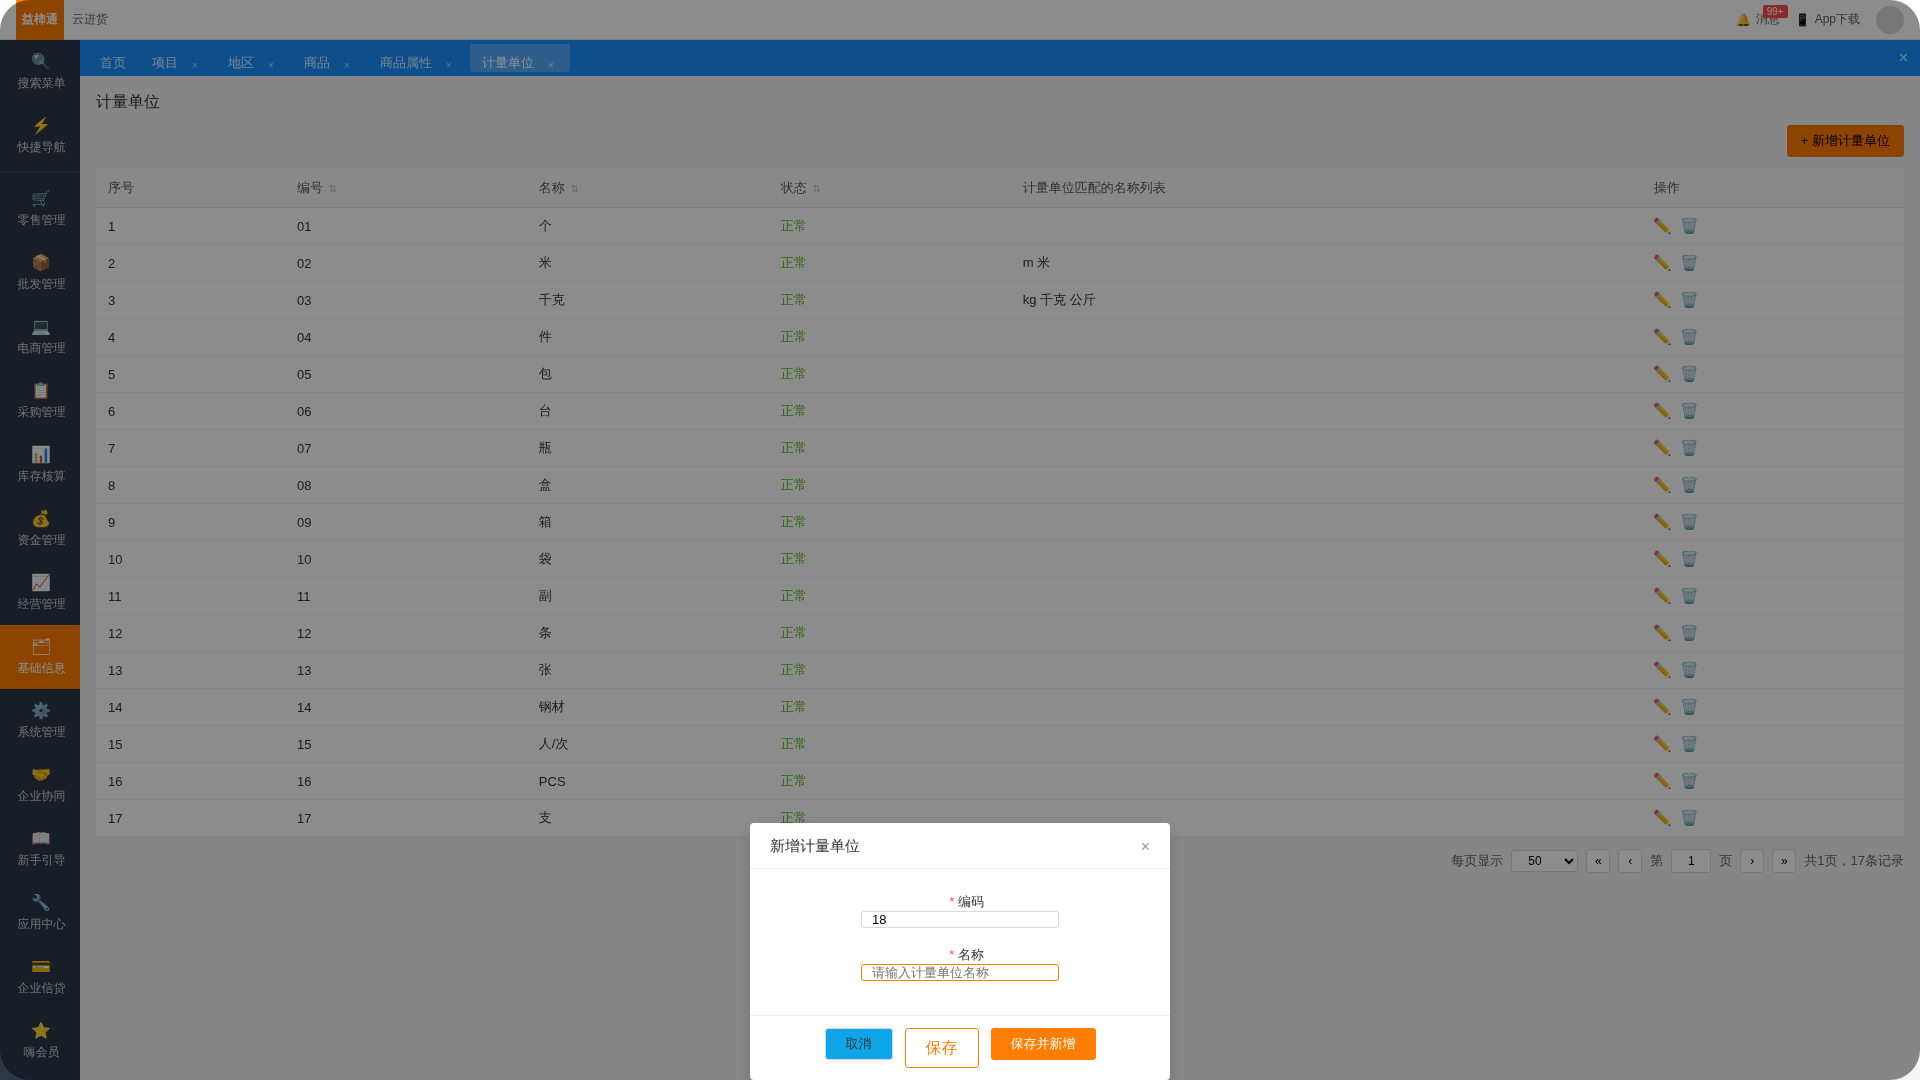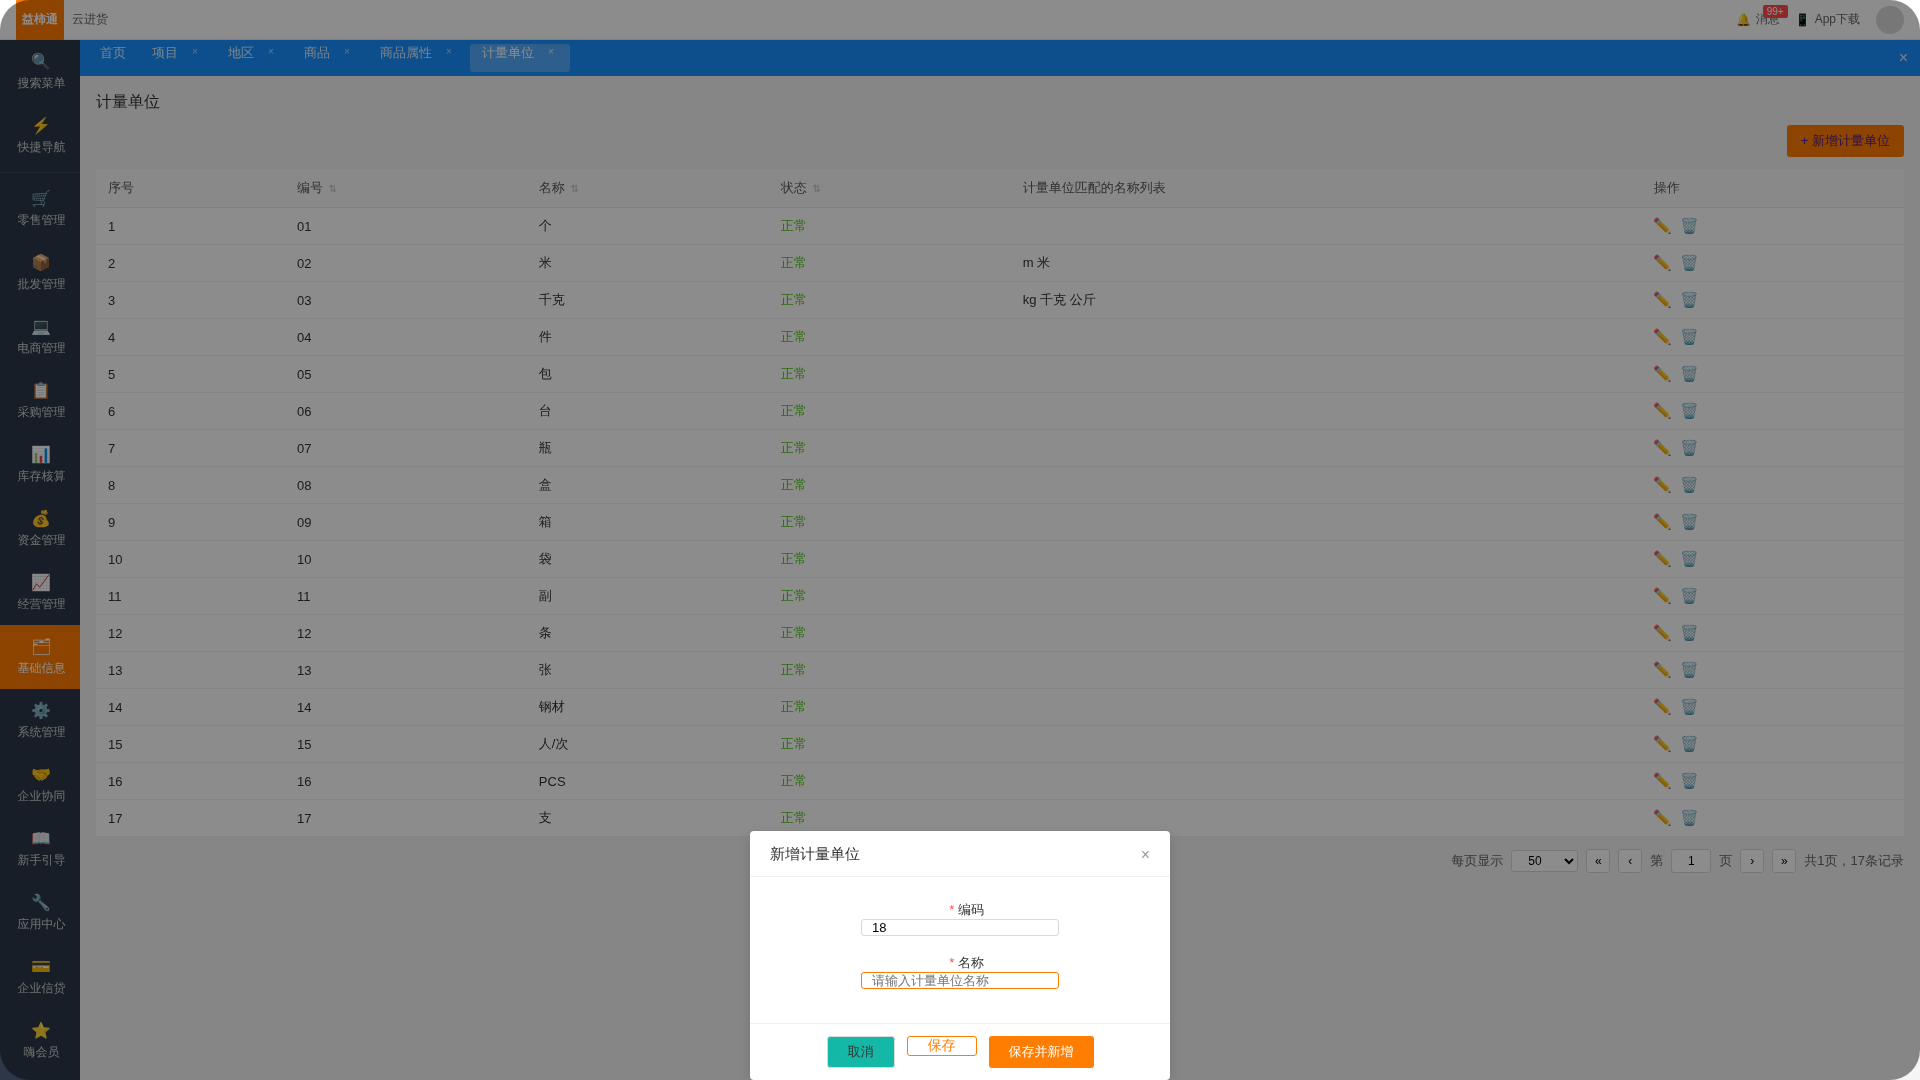--- a/index.html
+++ b/index.html
@@ -61,21 +61,21 @@
       align-items: center;
       padding: 0 8px;
       gap: 2px;
       flex-shrink: 0;
     }
     .tab {
       height: 28px;
       padding: 0 12px;
       border-radius: 3px;
       display: flex;
-      align-items: flex-start;
+      align-items: flex-end;
       gap: 6px;
       cursor: pointer;
       font-size: 13px;
       color: rgba(255,255,255,0.85);
       background: transparent;
     }
     .tab.active { background: rgba(255,255,255,0.25); color: #fff; }
     .tab-close-btn {
       margin-left: 4px;
       width: 14px;
@@ -97,21 +97,21 @@
     }
 
     
     .page-content { flex: 1; padding: 16px; overflow-y: auto; background: #f5f5f5; }
 
     .page-title { font-size: 16px; font-weight: 500; margin-bottom: 12px; color: #333; }
 
     .toolbar { display: flex; justify-content: flex-end; margin-bottom: 12px; }
     .btn-add {
       background: #ff7d00;
-      color: #4c1d95;
+      color: #000000;
       border: none;
       padding: 7px 14px;
       border-radius: 3px;
       cursor: pointer;
       font-size: 13px;
     }
 
     
     .data-table { width: 100%; border-collapse: collapse; background: #fff; border-radius: 4px; overflow: hidden; }
     .data-table th {
@@ -213,35 +213,35 @@
       padding: 12px 20px;
       display: flex;
       justify-content: center;
       gap: 12px;
       border-top: 1px solid #f0f0f0;
     }
     .btn-cancel {
       height: 32px;
       padding: 0 20px;
       border: 1px solid #d9d9d9;
-      background: #14b8a6;
+      background: #0ea5e9;
       border-radius: 3px;
       cursor: pointer;
       font-size: 13px;
       color: #333;
     }
     .btn-save {
-      height: 20px;
+      height: 40px;
       padding: 0 20px;
       border: 1px solid #ff7d00;
       background: #fff;
       color: #ff7d00;
       border-radius: 3px;
       cursor: pointer;
-      font-size: 14px;
+      font-size: 16px;
     }
     .btn-save-add {
       height: 32px;
       padding: 0 20px;
       border: none;
       background: #ff7d00;
       color: #fff;
       border-radius: 3px;
       cursor: pointer;
       font-size: 13px;

